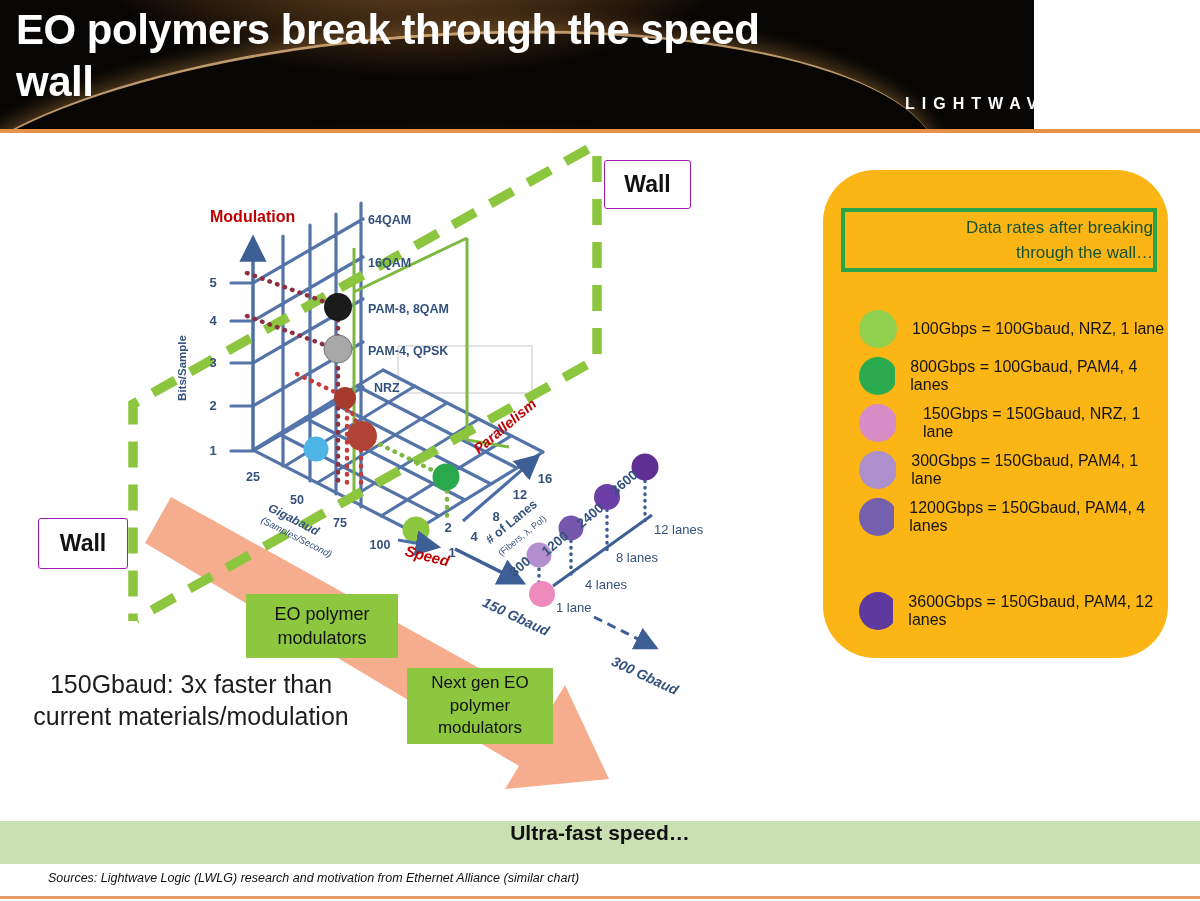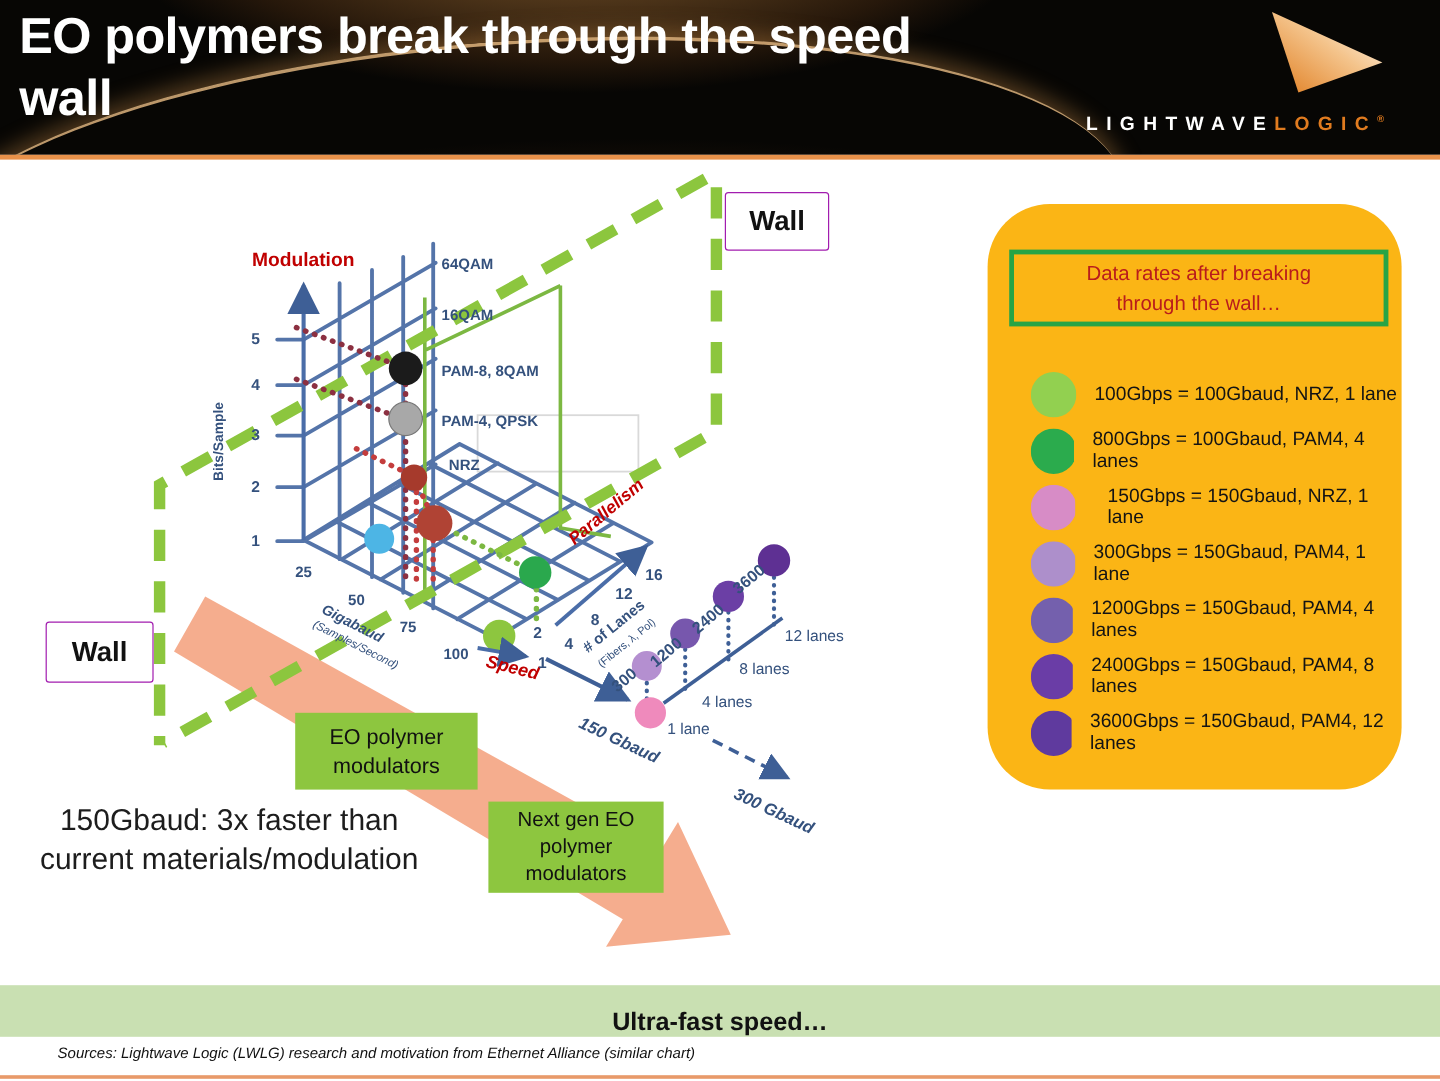--- a/index.html
+++ b/index.html
@@ -1,21 +1,21 @@
 <!DOCTYPE html>
 <html><head>
 <meta charset="utf-8">
 <style>
   html,body{margin:0;padding:0;background:#fff;}
   body{width:1200px;height:901px;position:relative;overflow:hidden;
        font-family:"Liberation Sans",sans-serif;}
   .abs{position:absolute;}
 
   
-  .header{left:0;top:0;width:1200px;height:129px;background:
+  .header{left:0;top:0;width:1034px;height:129px;background:
     radial-gradient(ellipse 46% 150% at 40% -45%, rgba(224,156,76,.55), rgba(120,70,28,.28) 55%, transparent 70%),
     radial-gradient(ellipse 62% 130% at 44% 170%, rgba(140,85,38,.38), transparent 62%),
     #070604;overflow:hidden;}
   .swoosh{position:absolute;left:-80px;top:34px;width:1020px;height:320px;border-radius:50%;
     border-top:3px solid rgba(248,200,140,.75);transform:rotate(-4deg);
     box-shadow:0 -6px 18px rgba(230,160,80,.35);}
   .slide-title{position:absolute;left:16px;top:4px;width:800px;color:#fff;
     font-size:42px;line-height:1.24;font-weight:600;letter-spacing:-.5px;}
   .logo-text{position:absolute;left:905px;top:95px;width:290px;color:#fff;
     font-size:16px;font-weight:bold;letter-spacing:7px;white-space:nowrap;}
@@ -26,28 +26,28 @@
   
   .wall-box{background:#fff;border:1px solid #a21caf;border-radius:3px;
     font-size:23px;font-weight:bold;color:#111;display:flex;align-items:center;justify-content:center;}
   .green-box{background:#8dc63f;color:#111;display:flex;flex-direction:column;
     align-items:center;justify-content:center;text-align:center;line-height:1.35;}
   .claim{left:2px;top:668px;width:378px;text-align:center;font-size:25px;color:#1d1d1d;line-height:1.28;}
 
   
   .legend{left:823px;top:170px;width:345px;height:488px;background:#fbb515;border-radius:52px;}
   .legend-title{position:absolute;left:18px;top:38px;width:308px;height:56px;
-    border:4px solid #28a446;display:flex;flex-direction:column;align-items:center;justify-content:center;
-    font-size:17px;color:#b91c1c;line-height:1.5;}
+    border:4px solid #28a446;display:flex;flex-direction:column;align-items:flex-end;justify-content:center;
+    font-size:17px;color:#14532d;line-height:1.5;}
   .legend-row{position:absolute;left:36px;height:40px;display:flex;align-items:center;}
   .legend-row .lbl{margin-left:15px;font-size:16px;color:#141414;}
 
   
   .band{left:0;top:821px;width:1200px;height:43px;background:#c9e0b2;
-    display:flex;align-items:flex-end;justify-content:center;font-size:21px;font-weight:bold;color:#111;}
+    display:flex;align-items:flex-start;justify-content:center;font-size:21px;font-weight:bold;color:#111;}
   .sources{left:8px;top:871px;font-size:12.5px;font-style:italic;color:#111;margin-left:40px;}
   .bottom-rule{left:0;top:896px;width:1200px;height:3px;background:#e89a6a;}
 
   
   text{font-family:"Liberation Sans",sans-serif;}
   .navB{fill:#34517d;font-weight:bold;}
   .nav{fill:#34517d;}
   .redAx{fill:#c00000;font-weight:bold;font-style:italic;}
   svg{position:absolute;left:0;top:0;}
 </style>
@@ -238,26 +238,20 @@
         <circle cx="19" cy="19" r="19" fill="#ad8fcb"></circle>
       </svg>
     <span class="lbl">300Gbps = 150Gbaud, PAM4, 1 lane</span>
   </div>
   <div class="legend-row" style="top:327px;">
     <svg width="38" height="38" style="position:static;">
         <circle cx="19" cy="19" r="19" fill="#7460ad"></circle>
       </svg>
     <span class="lbl">1200Gbps = 150Gbaud, PAM4, 4 lanes</span>
   </div>
-  <div class="legend-row" style="top:374px;">
-    <svg width="38" height="38" style="position:static;">
-        <circle cx="19" cy="19" r="19" fill="#6a3da6"></circle>
-      </svg>
-    <span class="lbl">2400Gbps = 150Gbaud, PAM4, 8 lanes</span>
-  </div>
   <div class="legend-row" style="top:421px;">
     <svg width="38" height="38" style="position:static;">
         <circle cx="19" cy="19" r="19" fill="#5f3a9e"></circle>
       </svg>
     <span class="lbl">3600Gbps = 150Gbaud, PAM4, 12 lanes</span>
   </div>
 </div>
 
 <div class="abs band">
   <span>Ultra-fast speed…</span>

